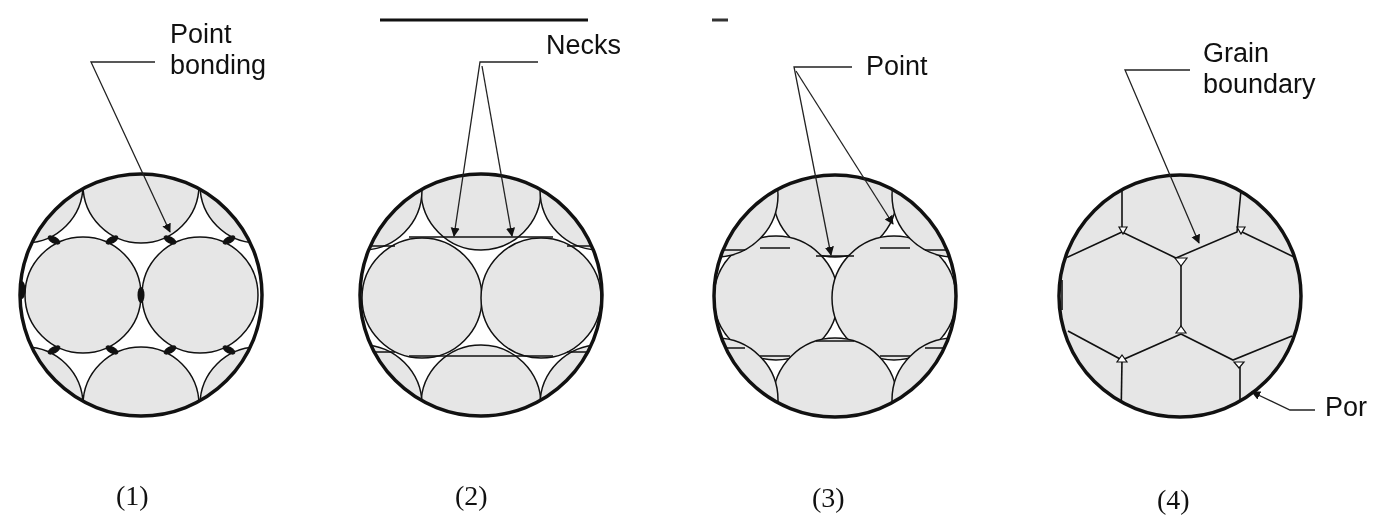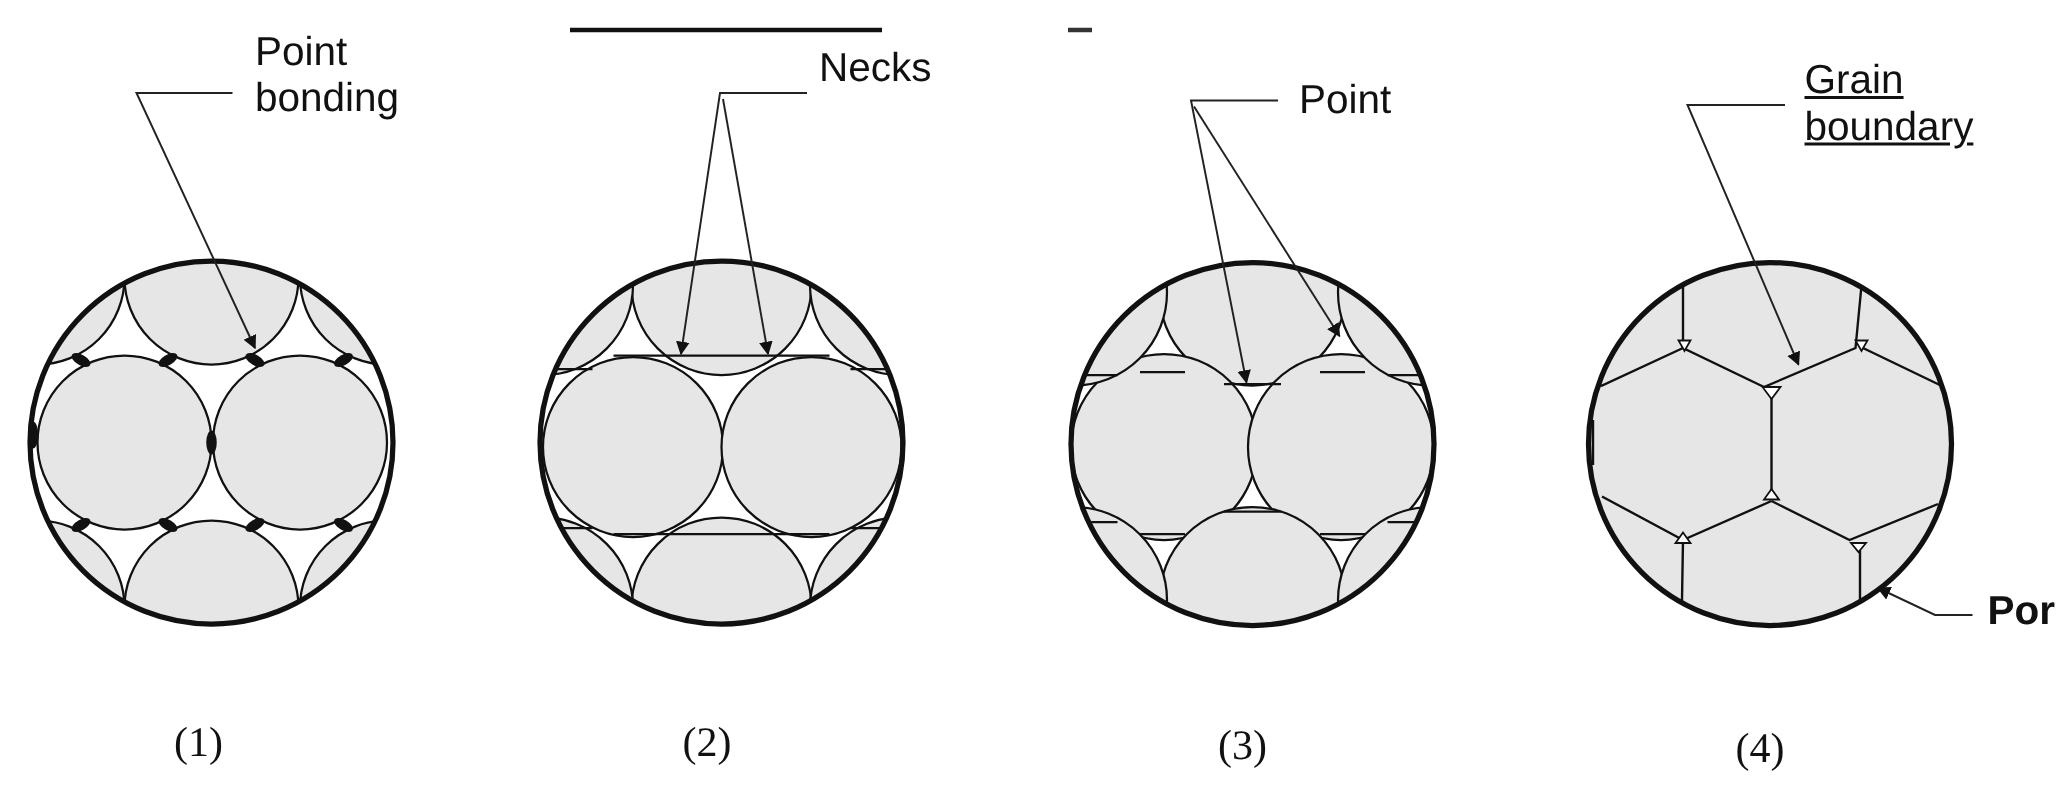--- a/index.html
+++ b/index.html
@@ -153,20 +153,20 @@
     <circle cx="1180" cy="296" r="121" fill="none" stroke="#111" stroke-width="3.5"></circle>
   </g>
   <polyline points="1190,70 1125,70 1199,243" fill="none" stroke="#222" stroke-width="1.3" marker-end="url(#ah)"></polyline>
   <polyline points="1315,410 1290,410 1252,392" fill="none" stroke="#222" stroke-width="1.3" marker-end="url(#ah)"></polyline>
 </svg>
 
 <div class="lbl" style="left:170px;top:19px;">Point
 bonding</div>
 <div class="lbl" style="left:546px;top:30px;">Necks</div>
 <div class="lbl" style="left:866px;top:51px;">Point</div>
-<div class="lbl" style="left:1203px;top:38px;text-decoration:underline;">Grain
+<div class="lbl" style="left:1203px;top:38px;">Grain
 boundary</div>
-<div class="lbl" style="left:1325px;top:392px;font-weight:bold;">Por</div>
+<div class="lbl" style="left:1325px;top:392px;">Por</div>
 
 <div class="num" style="left:116px;top:480px;">(1)</div>
 <div class="num" style="left:455px;top:480px;">(2)</div>
 <div class="num" style="left:812px;top:482px;">(3)</div>
 <div class="num" style="left:1157px;top:484px;">(4)</div>
 
 </body></html>

